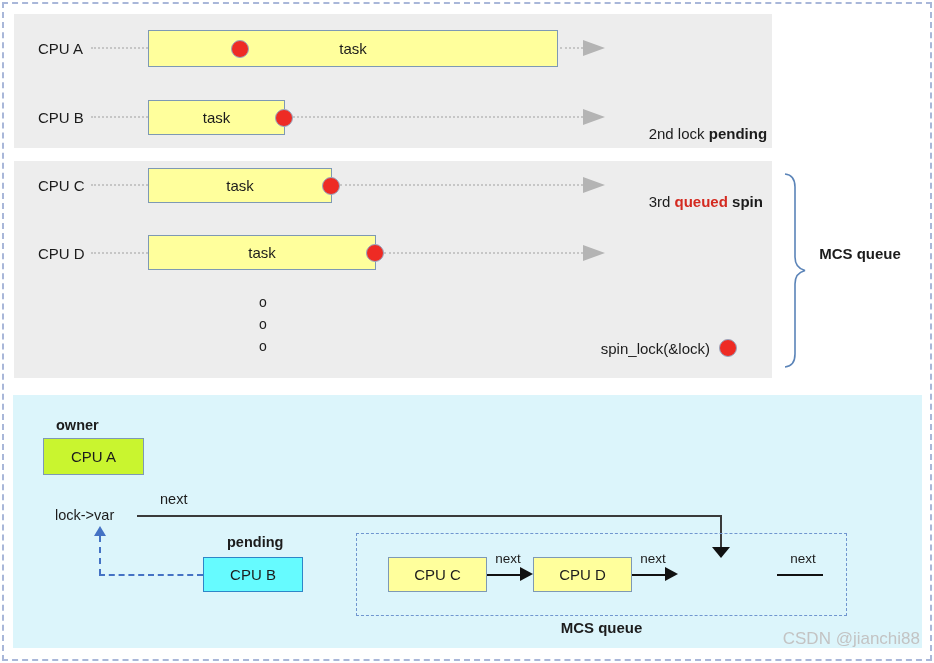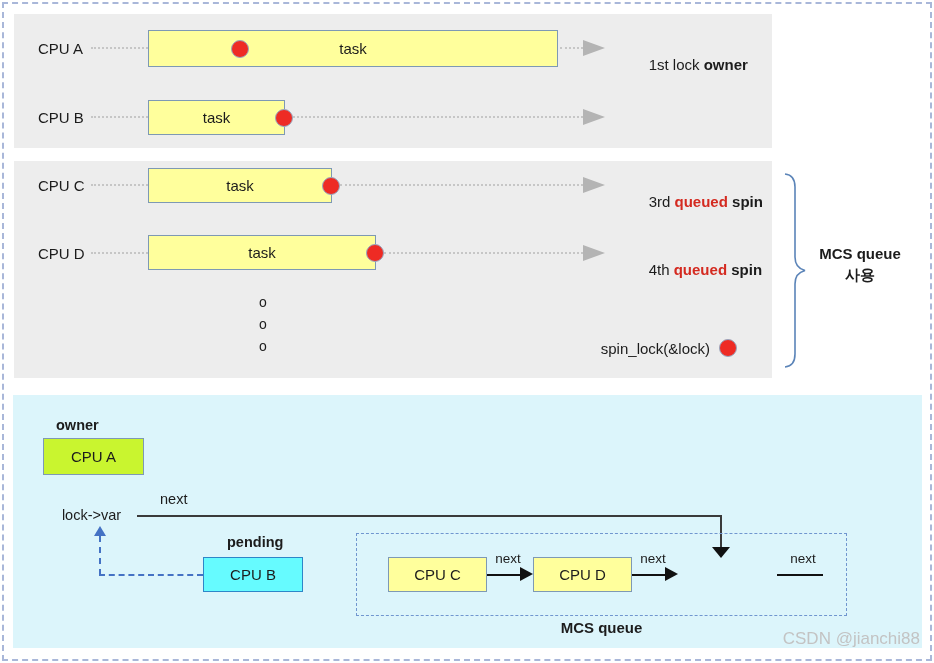--- a/index.html
+++ b/index.html
@@ -57,32 +57,32 @@
   <div class="panel blue" style="left:13px;top:395px;width:909px;height:253px"></div>
 
   <div class="cpu-label" style="left:38px;top:40px">CPU A</div>
   <div class="dotline" style="left:91px;top:47px;width:57px"></div>
   <div class="taskbar" style="left:148px;top:30px;width:410px;height:37px">
     <span class="dot" style="left:82px;top:9px"></span>
     <span>task</span>
   </div>
   <div class="dotline" style="left:560px;top:47px;width:23px"></div>
   <div class="garrow" style="left:583px;top:40px"></div>
-  <div class="rlabel" style="left:632px;top:39px">
-    <span>1st lock </span><span class="red"></span><span class="bold">owner</span>
-  </div>
 
   <div class="cpu-label" style="left:38px;top:109px">CPU B</div>
   <div class="dotline" style="left:91px;top:116px;width:57px"></div>
   <div class="taskbar" style="left:148px;top:100px;width:137px;height:35px">
     <span class="dot" style="left:126px;top:8px"></span>
     <span>task</span>
   </div>
   <div class="dotline" style="left:293px;top:116px;width:290px"></div>
   <div class="garrow" style="left:583px;top:109px"></div>
+  <div class="rlabel" style="left:632px;top:108px">
+    <span>2nd lock </span><span class="red"></span><span class="bold">pending</span>
+  </div>
 
   <div class="cpu-label" style="left:38px;top:177px">CPU C</div>
   <div class="dotline" style="left:91px;top:184px;width:57px"></div>
   <div class="taskbar" style="left:148px;top:168px;width:184px;height:35px">
     <span class="dot" style="left:173px;top:8px"></span>
     <span>task</span>
   </div>
   <div class="dotline" style="left:340px;top:184px;width:243px"></div>
   <div class="garrow" style="left:583px;top:177px"></div>
   <div class="rlabel" style="left:632px;top:176px">
@@ -90,44 +90,40 @@
   </div>
 
   <div class="cpu-label" style="left:38px;top:245px">CPU D</div>
   <div class="dotline" style="left:91px;top:252px;width:57px"></div>
   <div class="taskbar" style="left:148px;top:235px;width:228px;height:35px">
     <span class="dot" style="left:217px;top:8px"></span>
     <span>task</span>
   </div>
   <div class="dotline" style="left:384px;top:252px;width:199px"></div>
   <div class="garrow" style="left:583px;top:245px"></div>
-  <div class="rlabel" style="left:632px;top:244px">
-    <span>4th </span><span class="red">queued</span><span class="bold"> spin</span>
-  </div>
 
   <div class="ellipsis" style="left:248px;top:291px;width:30px">
     <div>o</div>
     <div>o</div>
     <div>o</div>
   </div>
   <div class="spinlock-label" style="left:580px;top:340px;width:130px">spin_lock(&amp;lock)</div>
   <span class="dot" style="left:719px;top:339px"></span>
 
   <svg class="abs" style="left:781px;top:172px" width="26" height="197" viewBox="0 0 26 197">
     <path d="M 4 2 Q 14 3 14 15 L 14 85 Q 14 96 24 98.5 Q 14 101 14 112 L 14 182 Q 14 194 4 195" fill="none" stroke="#5b84b8" stroke-width="1.6"></path>
   </svg>
   <div class="note" style="left:798px;top:243px;width:124px">
     <div>MCS queue</div>
-    <div>사용</div>
   </div>
 
   <div class="bold-label" style="left:56px;top:417px">owner</div>
   <div class="bbox green" style="left:43px;top:438px;width:101px;height:37px">CPU A</div>
 
-  <div class="txt" style="left:55px;top:507px;width:73px;text-align:center">lock-&gt;var</div>
+  <div class="txt" style="left:55px;top:507px;width:73px;text-align:left">lock-&gt;var</div>
   <div class="txt" style="left:160px;top:491px">next</div>
 
   <div class="solid-h" style="left:137px;top:515px;width:584px"></div>
   <div class="solid-v" style="left:720px;top:515px;height:34px"></div>
   <div class="tri-down" style="left:712px;top:547px"></div>
 
   <div class="tri-up" style="left:94px;top:526px"></div>
   <div class="dash-v" style="left:99px;top:536px;height:39px"></div>
   <div class="dash-h" style="left:99px;top:574px;width:104px"></div>
 

